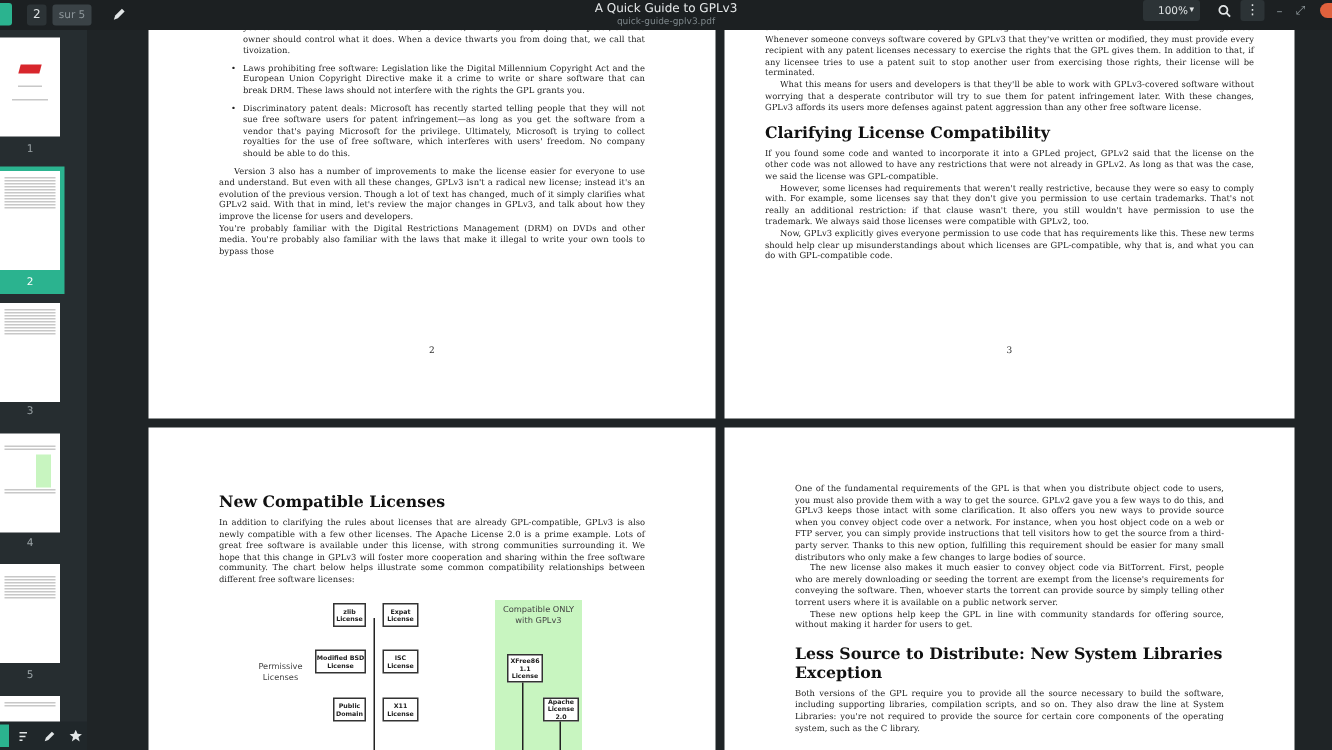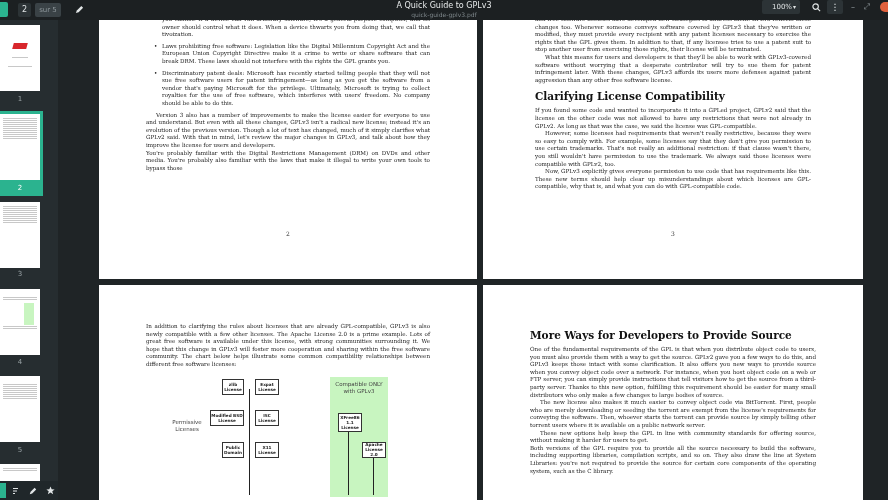--- a/index.html
+++ b/index.html
@@ -181,31 +181,32 @@
         <span>you cannot. If a device can run arbitrary software, it's a general-purpose computer, and its owner should control what it does. When a device thwarts you from doing that, we call that tivoization.</span>
       </li>
       <li>Laws prohibiting free software: Legislation like the Digital Millennium Copyright Act and the European Union Copyright Directive make it a crime to write or share software that can break DRM. These laws should not interfere with the rights the GPL grants you.</li>
       <li>Discriminatory patent deals: Microsoft has recently started telling people that they will not sue free software users for patent infringement—as long as you get the software from a vendor that's paying Microsoft for the privilege. Ultimately, Microsoft is trying to collect royalties for the use of free software, which interferes with users' freedom. No company should be able to do this.</li>
     </ul>
     <p class="ind">Version 3 also has a number of improvements to make the license easier for everyone to use and understand. But even with all these changes, GPLv3 isn't a radical new license; instead it's an evolution of the previous version. Though a lot of text has changed, much of it simply clarifies what GPLv2 said. With that in mind, let's review the major changes in GPLv3, and talk about how they improve the license for users and developers.</p>
     <p>You're probably familiar with the Digital Restrictions Management (DRM) on DVDs and other media. You're probably also familiar with the laws that make it illegal to write your own tools to bypass those</p>
     <div class="page-footer" style="top:216px;">2</div>
   </div>
 
-  <div class="page" style="left:425px;top:-6px;width:380px;height:265px;padding:0 52px;">
+  <div class="page" style="left:425px;top:-6px;width:380px;height:265px;padding:0 27px;">
     <p style="margin-top:2px;">and free software licenses have developed new strategies to address them. GPLv3 reflects these changes too. Whenever someone conveys software covered by GPLv3 that they've written or modified, they must provide every recipient with any patent licenses necessary to exercise the rights that the GPL gives them. In addition to that, if any licensee tries to use a patent suit to stop another user from exercising those rights, their license will be terminated.</p>
     <p class="ind">What this means for users and developers is that they'll be able to work with GPLv3-covered software without worrying that a desperate contributor will try to sue them for patent infringement later. With these changes, GPLv3 affords its users more defenses against patent aggression than any other free software license.</p>
     <h2>Clarifying License Compatibility</h2>
     <p>If you found some code and wanted to incorporate it into a GPLed project, GPLv2 said that the license on the other code was not allowed to have any restrictions that were not already in GPLv2. As long as that was the case, we said the license was GPL-compatible.</p>
     <p class="ind">However, some licenses had requirements that weren't really restrictive, because they were so easy to comply with. For example, some licenses say that they don't give you permission to use certain trademarks. That's not really an additional restriction: if that clause wasn't there, you still wouldn't have permission to use the trademark. We always said those licenses were compatible with GPLv2, too.</p>
     <p class="ind">Now, GPLv3 explicitly gives everyone permission to use code that has requirements like this. These new terms should help clear up misunderstandings about which licenses are GPL-compatible, why that is, and what you can do with GPL-compatible code.</p>
     <div class="page-footer" style="top:216px;">3</div>
   </div>
 
   <div class="page" style="left:41px;top:265px;width:378px;height:220px;padding:38px 47px 0 47px;">
+    <h2>New Compatible Licenses</h2>
     <p>In addition to clarifying the rules about licenses that are already GPL-compatible, GPLv3 is also newly compatible with a few other licenses. The Apache License 2.0 is a prime example. Lots of great free software is available under this license, with strong communities surrounding it. We hope that this change in GPLv3 will foster more cooperation and sharing within the free software community. The chart below helps illustrate some common compatibility relationships between different free software licenses:</p>
     <div class="diagram">
       <div class="green-zone" style="left:162px;top:2px;width:58px;height:120px;"></div>
       <div class="dlabel" style="left:164px;top:6px;width:54px;">Compatible ONLY with GPLv3</div>
       <div class="dlabel" style="left:0;top:44px;width:38px;">Permissive Licenses</div>
 
       <div class="dline" style="left:81px;top:14px;width:1px;height:106px;"></div>
       <div class="dbox" style="left:54px;top:4px;width:22px;height:16px;">zlib License</div>
       <div class="dbox" style="left:87px;top:4px;width:24px;height:16px;">Expat License</div>
       <div class="dbox" style="left:42px;top:35px;width:34px;height:16px;">Modified BSD License</div>
@@ -213,19 +214,19 @@
       <div class="dbox" style="left:54px;top:67px;width:22px;height:16px;">Public Domain</div>
       <div class="dbox" style="left:87px;top:67px;width:24px;height:16px;">X11 License</div>
       <div class="dbox" style="left:170px;top:38px;width:24px;height:19px;">XFree86 1.1 License</div>
       <div class="dbox" style="left:194px;top:67px;width:24px;height:16px;">Apache License 2.0</div>
       <div class="dline" style="left:180px;top:57px;width:1px;height:63px;"></div>
       <div class="dline" style="left:205px;top:83px;width:1px;height:37px;"></div>
     </div>
   </div>
 
   <div class="page" style="left:425px;top:265px;width:380px;height:220px;padding:38px 47px 0 47px;">
-    <h2>More Ways for Developers to Provide Source</h2>
     <p>One of the fundamental requirements of the GPL is that when you distribute object code to users, you must also provide them with a way to get the source. GPLv2 gave you a few ways to do this, and GPLv3 keeps those intact with some clarification. It also offers you new ways to provide source when you convey object code over a network. For instance, when you host object code on a web or FTP server, you can simply provide instructions that tell visitors how to get the source from a third-party server. Thanks to this new option, fulfilling this requirement should be easier for many small distributors who only make a few changes to large bodies of source.</p>
     <p class="ind">The new license also makes it much easier to convey object code via BitTorrent. First, people who are merely downloading or seeding the torrent are exempt from the license's requirements for conveying the software. Then, whoever starts the torrent can provide source by simply telling other torrent users where it is available on a public network server.</p>
     <p class="ind">These new options help keep the GPL in line with community standards for offering source, without making it harder for users to get.</p>
+    <h2 style="margin-top:8px;">Less Source to Distribute: New System Libraries Exception</h2>
     <p>Both versions of the GPL require you to provide all the source necessary to build the software, including supporting libraries, compilation scripts, and so on. They also draw the line at System Libraries: you're not required to provide the source for certain core components of the operating system, such as the C library.</p>
   </div>
 </div>
 
 </body></html>

